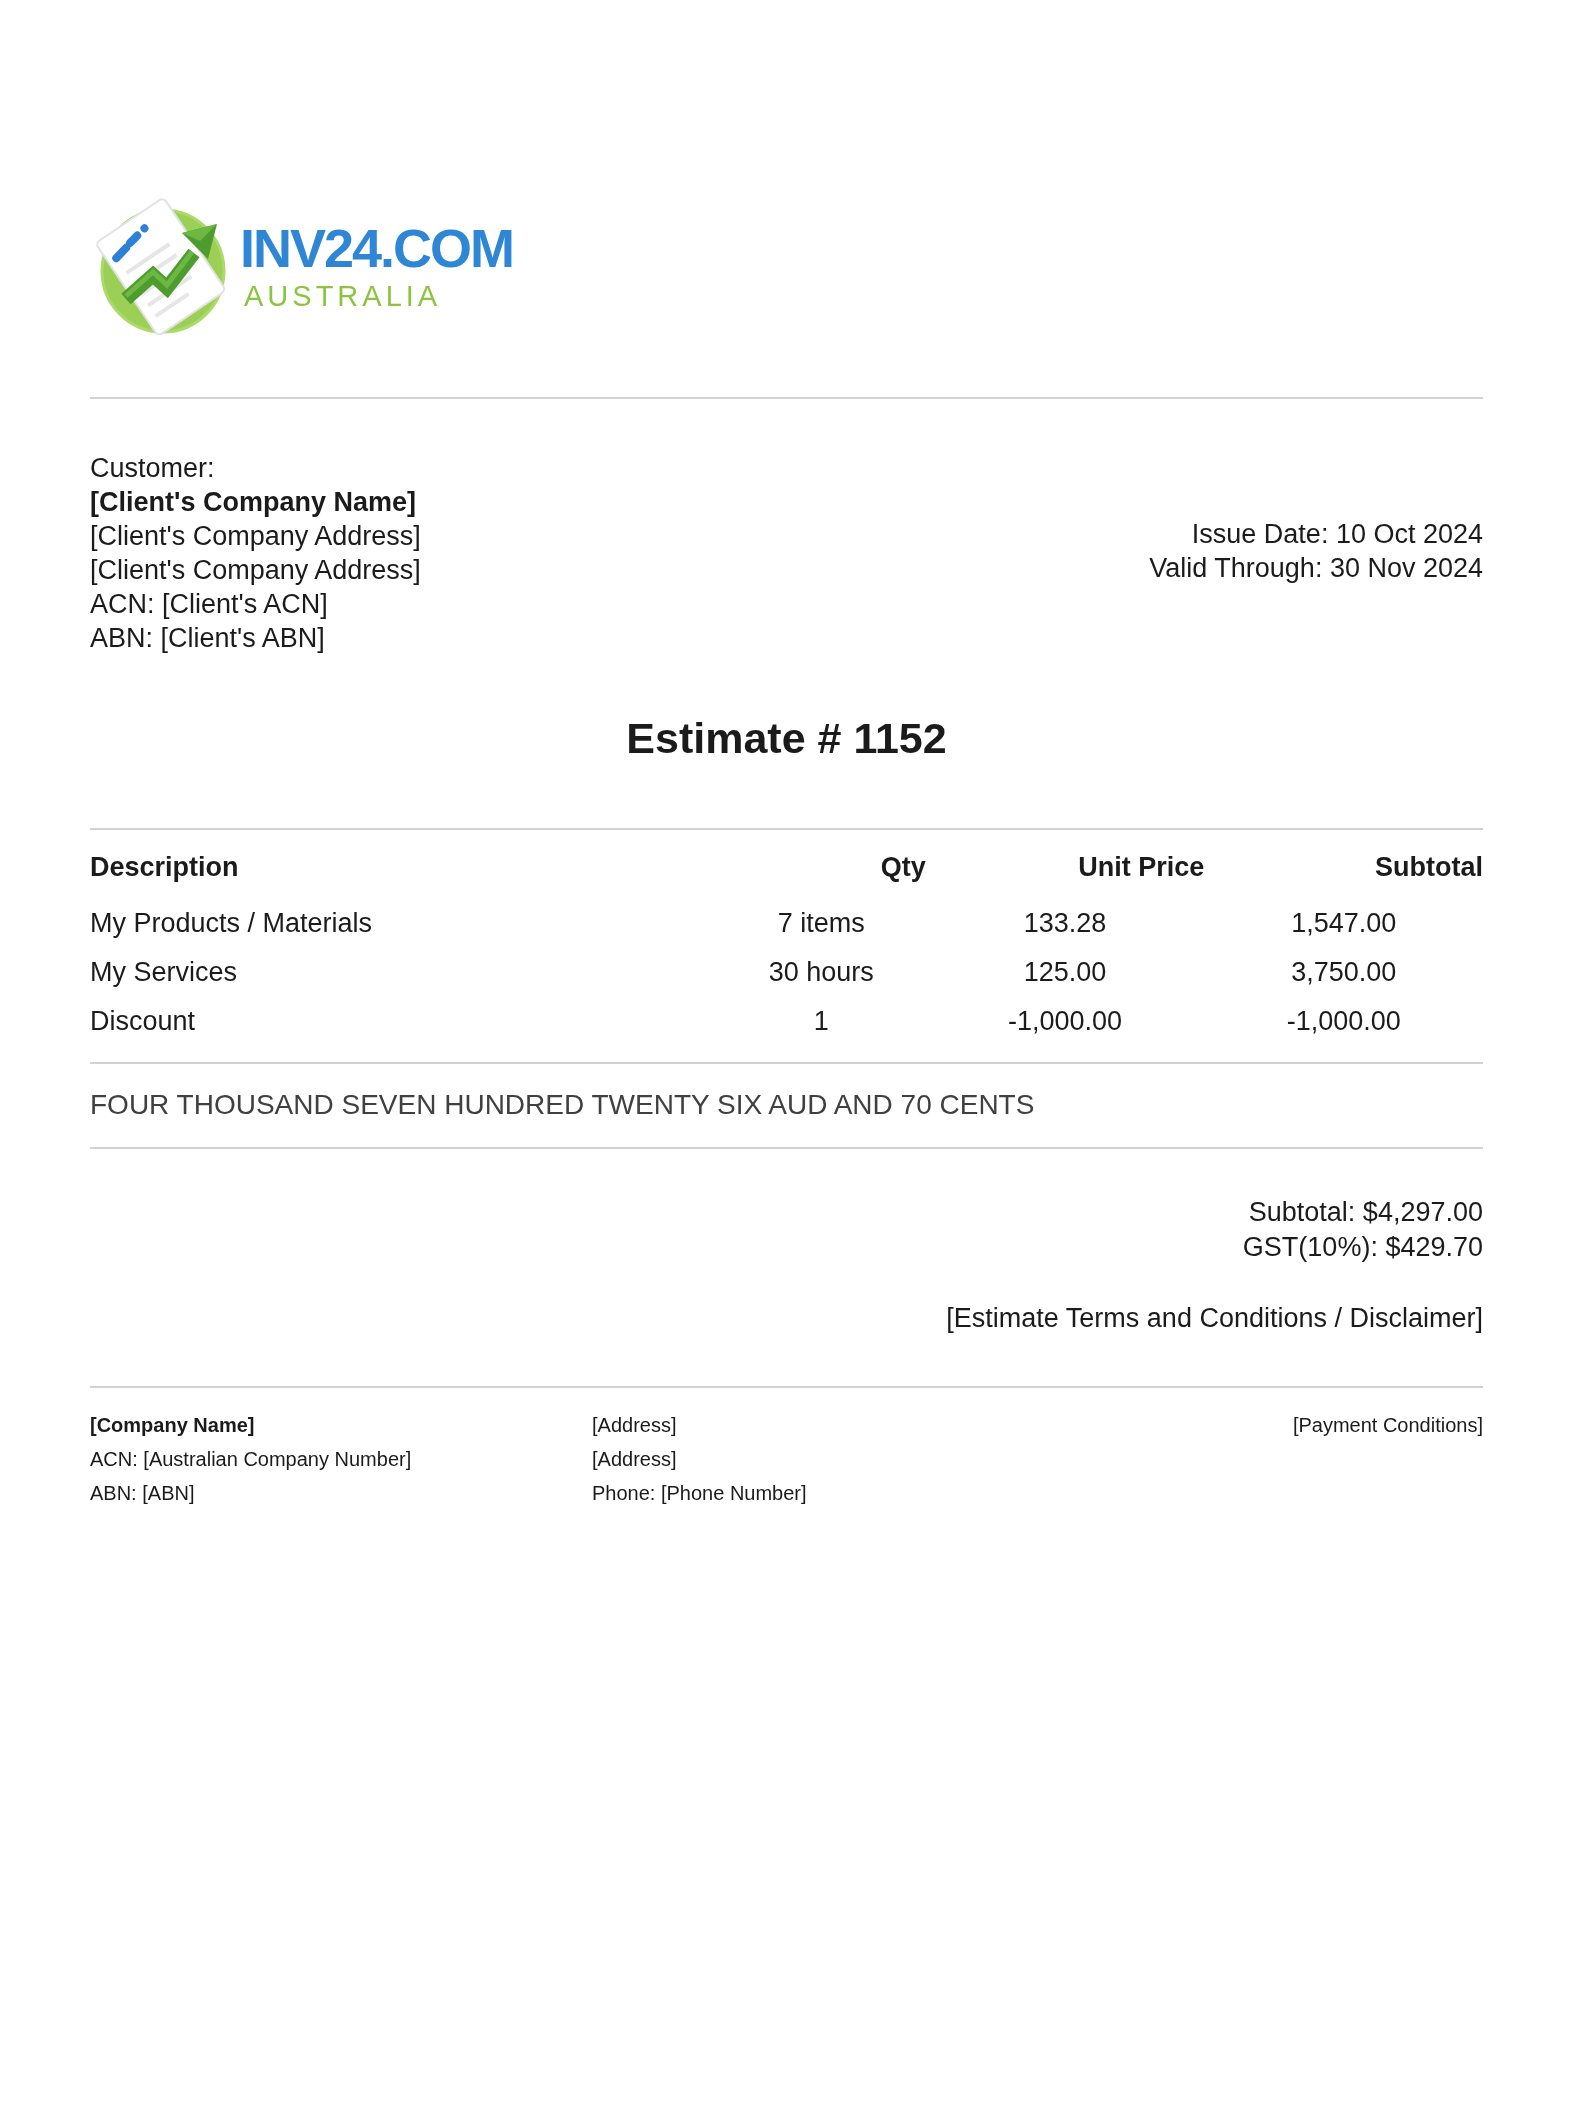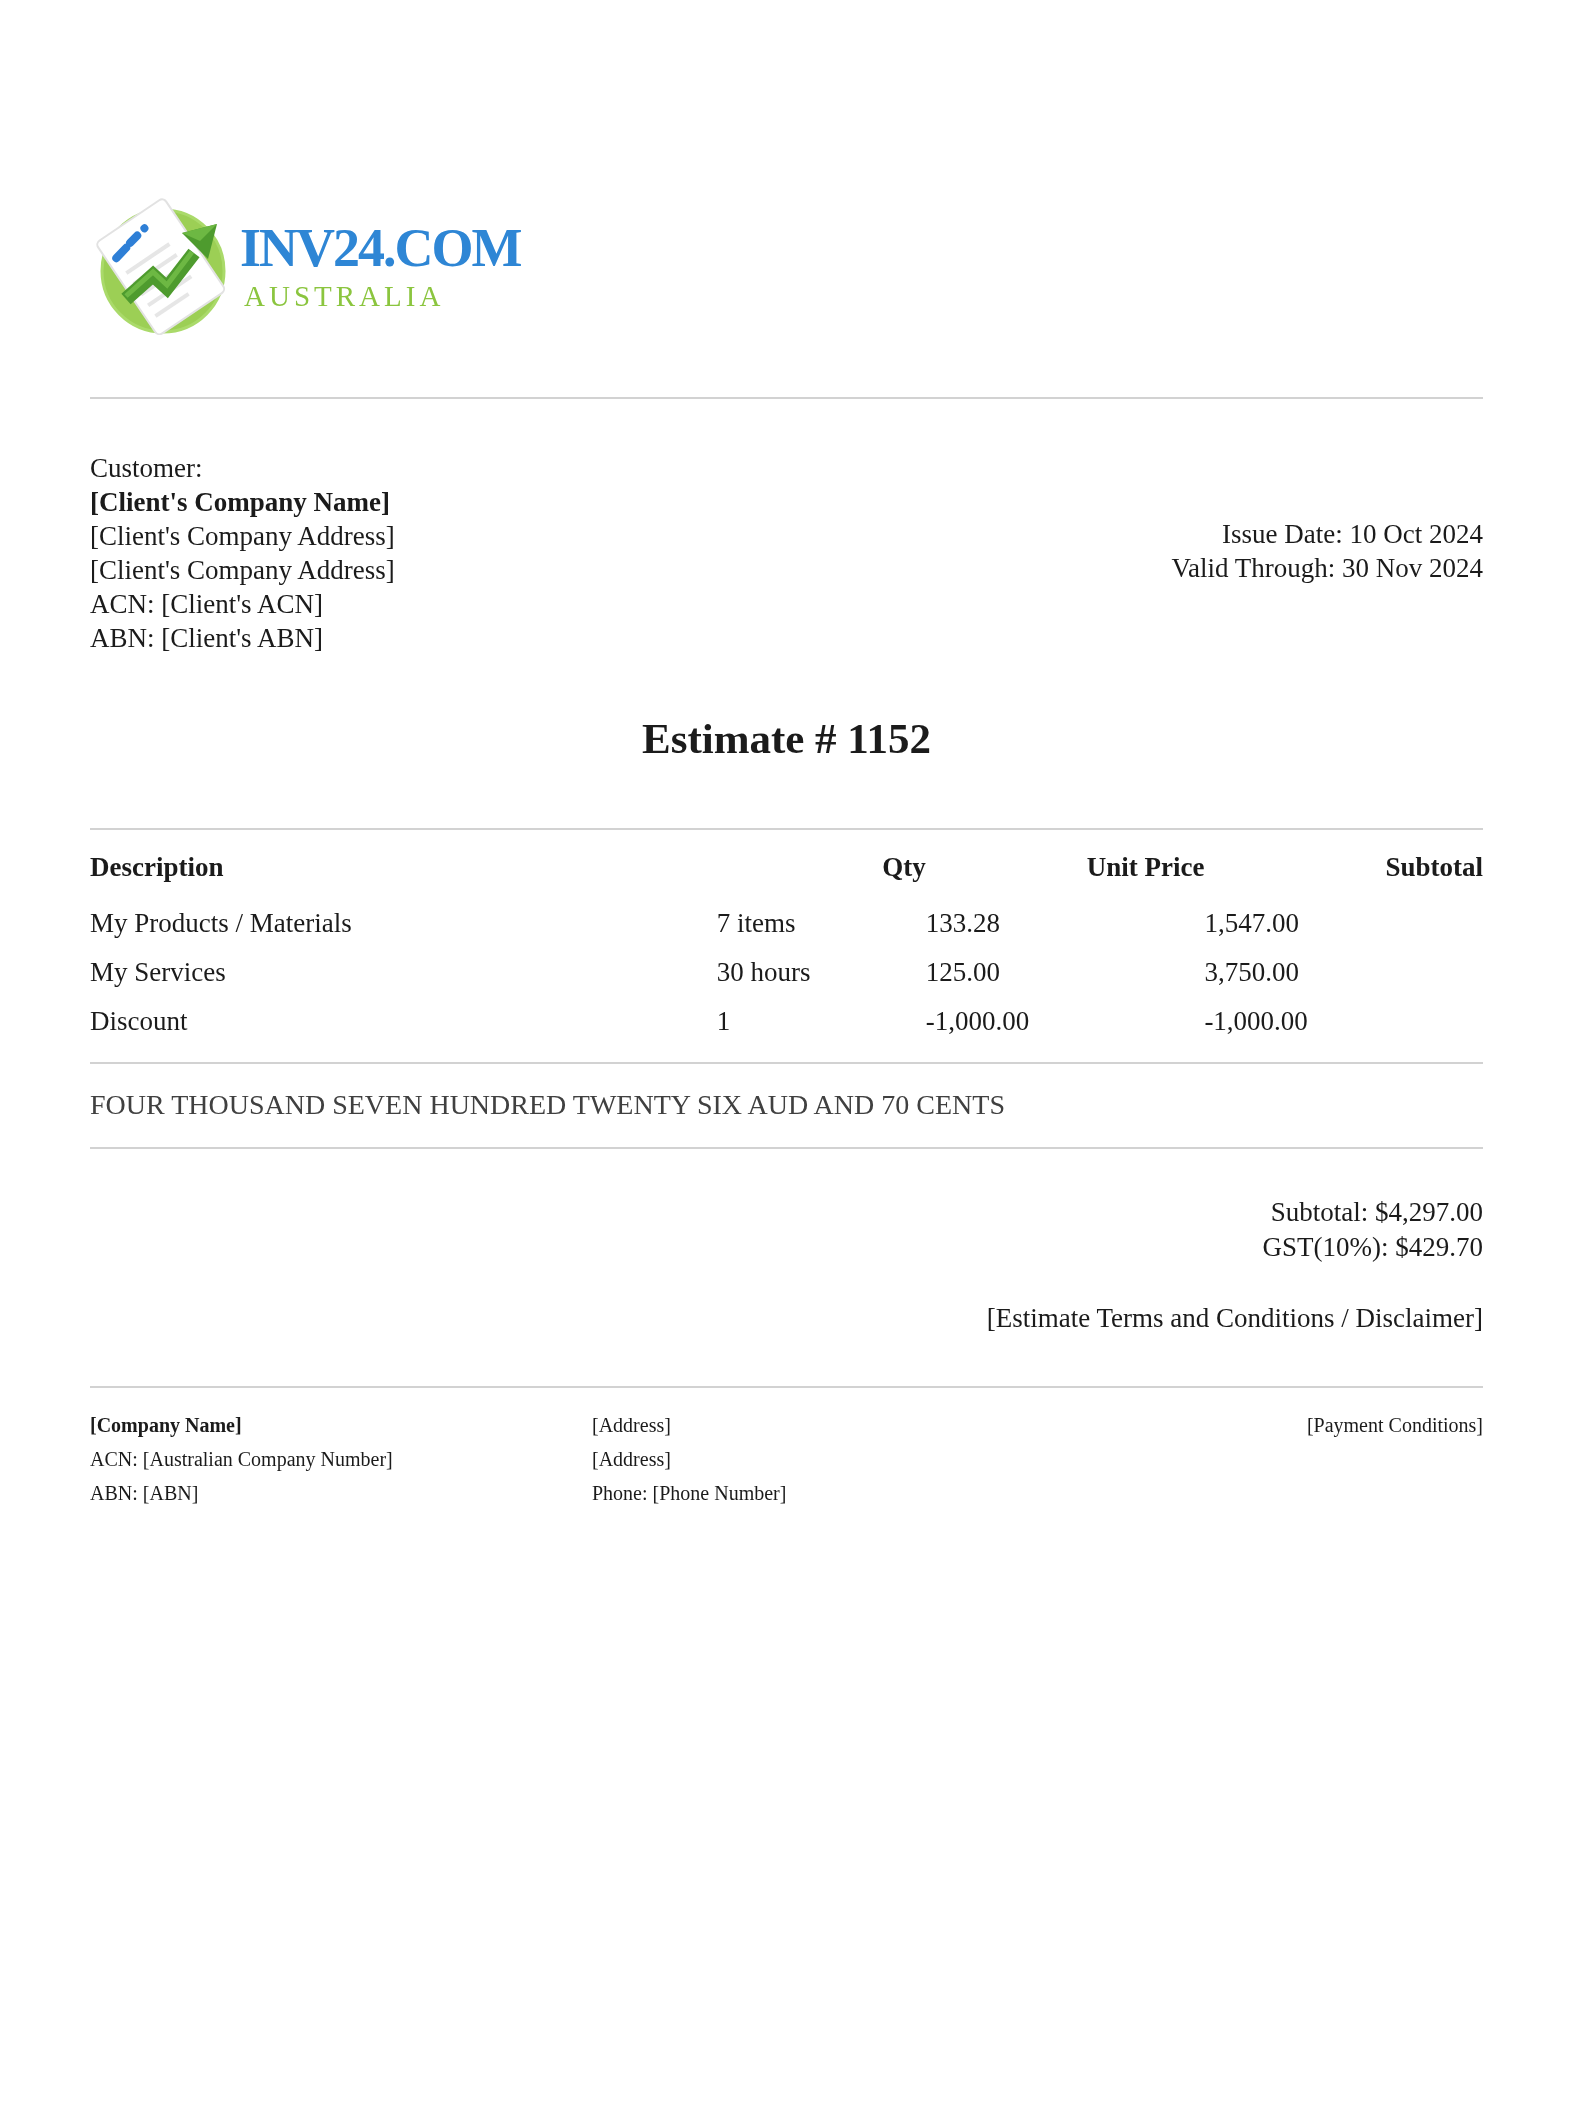--- a/index.html
+++ b/index.html
@@ -1,19 +1,19 @@
 <!DOCTYPE html>
 <html><head>
 <meta charset="utf-8">
 <style>
   html,body { margin:0; padding:0; background:#ffffff; }
   .page {
     width:1596px; height:2128px;
     background:#ffffff;
-    font-family:Liberation Serif, serif;
+    font-family:Liberation Sans, sans-serif;
     color:#1b1b1b;
     box-sizing:border-box;
     padding:193px 113px 0 90px;
     overflow:hidden;
   }
   
   .brand-row { display:flex; align-items:flex-start; }
   .logo-icon-wrap { width:142px; height:142px; flex:0 0 auto; }
   .brand-textcol { margin-left:8px; padding-top:28px; }
   .brand-name {
@@ -33,21 +33,21 @@
   .info-row { display:flex; margin-top:52px; font-size:27px; line-height:34px;gap:48px; }
   .customer-block {}
   .customer-name { font-weight:bold; }
   .dates-block { margin-left:auto; text-align:right; padding-top:66px; }
   
   .doc-title { text-align:center; font-size:43px; font-weight:bold; margin-top:60px; line-height:1.1; }
   
   table.items { width:100%; border-collapse:collapse; margin-top:22px; font-size:27px; }
   table.items th { font-weight:bold; text-align:right; padding:0 0 16px 0; }
   table.items th.col-desc { text-align:left; }
-  table.items td { text-align:left; padding:9px 0; }
+  table.items td { text-align:center; padding:9px 0; }
   table.items td.col-desc { text-align:left; }
   .w-desc { width:45%; } .w-qty { width:15%; } .w-price { width:20%; } .w-sub { width:20%; }
   
   .amount-words { font-size:28px; color:#404040; padding:25px 0 26px 0; }
   
   .totals { text-align:right; margin-top:46px; font-size:27px; line-height:35px; }
   .totals .grand-total { font-weight:bold; }
   
   .terms { margin-top:38px; font-size:27px;text-align:right; }
   

